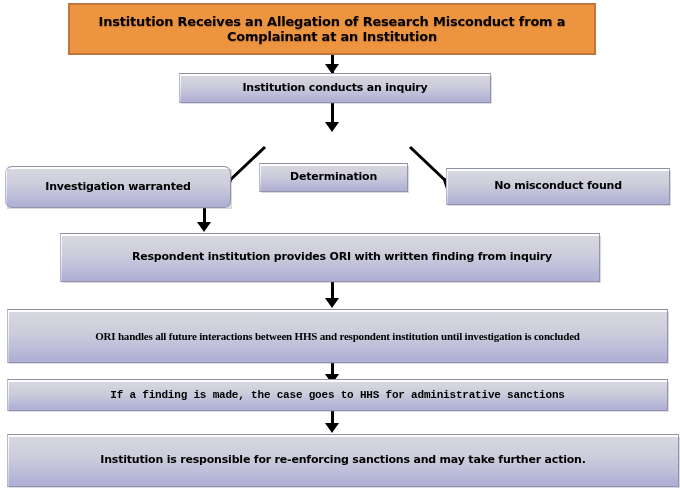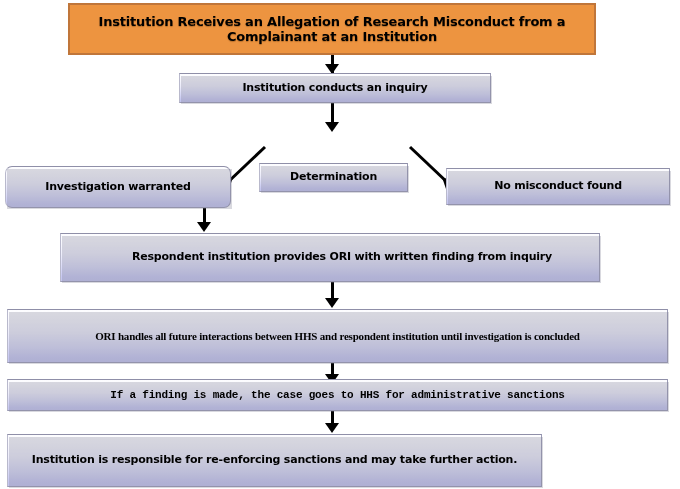--- a/index.html
+++ b/index.html
@@ -152,17 +152,17 @@
   </div>
 
   <div class="node proc" style="left:7px; top:309px; width:661px; height:54px;font-family:Liberation Serif, serif;">
     <span class="txt">ORI handles all future interactions between HHS and respondent institution until investigation is concluded</span>
   </div>
 
   <div class="node proc" style="left:7px; top:379px; width:661px; height:32px;font-family:Liberation Mono, monospace;">
     <span class="txt">If a finding is made, the case goes to HHS for administrative sanctions</span>
   </div>
 
-  <div class="node proc" style="left:7px; top:434px; width:535px; height:53px;">
+  <div class="node proc" style="left:7px; top:434px; width:672px; height:53px;">
     <span class="txt">Institution is responsible for re-enforcing sanctions and may take further action.</span>
   </div>
 
 </div>
 
 </body></html>

